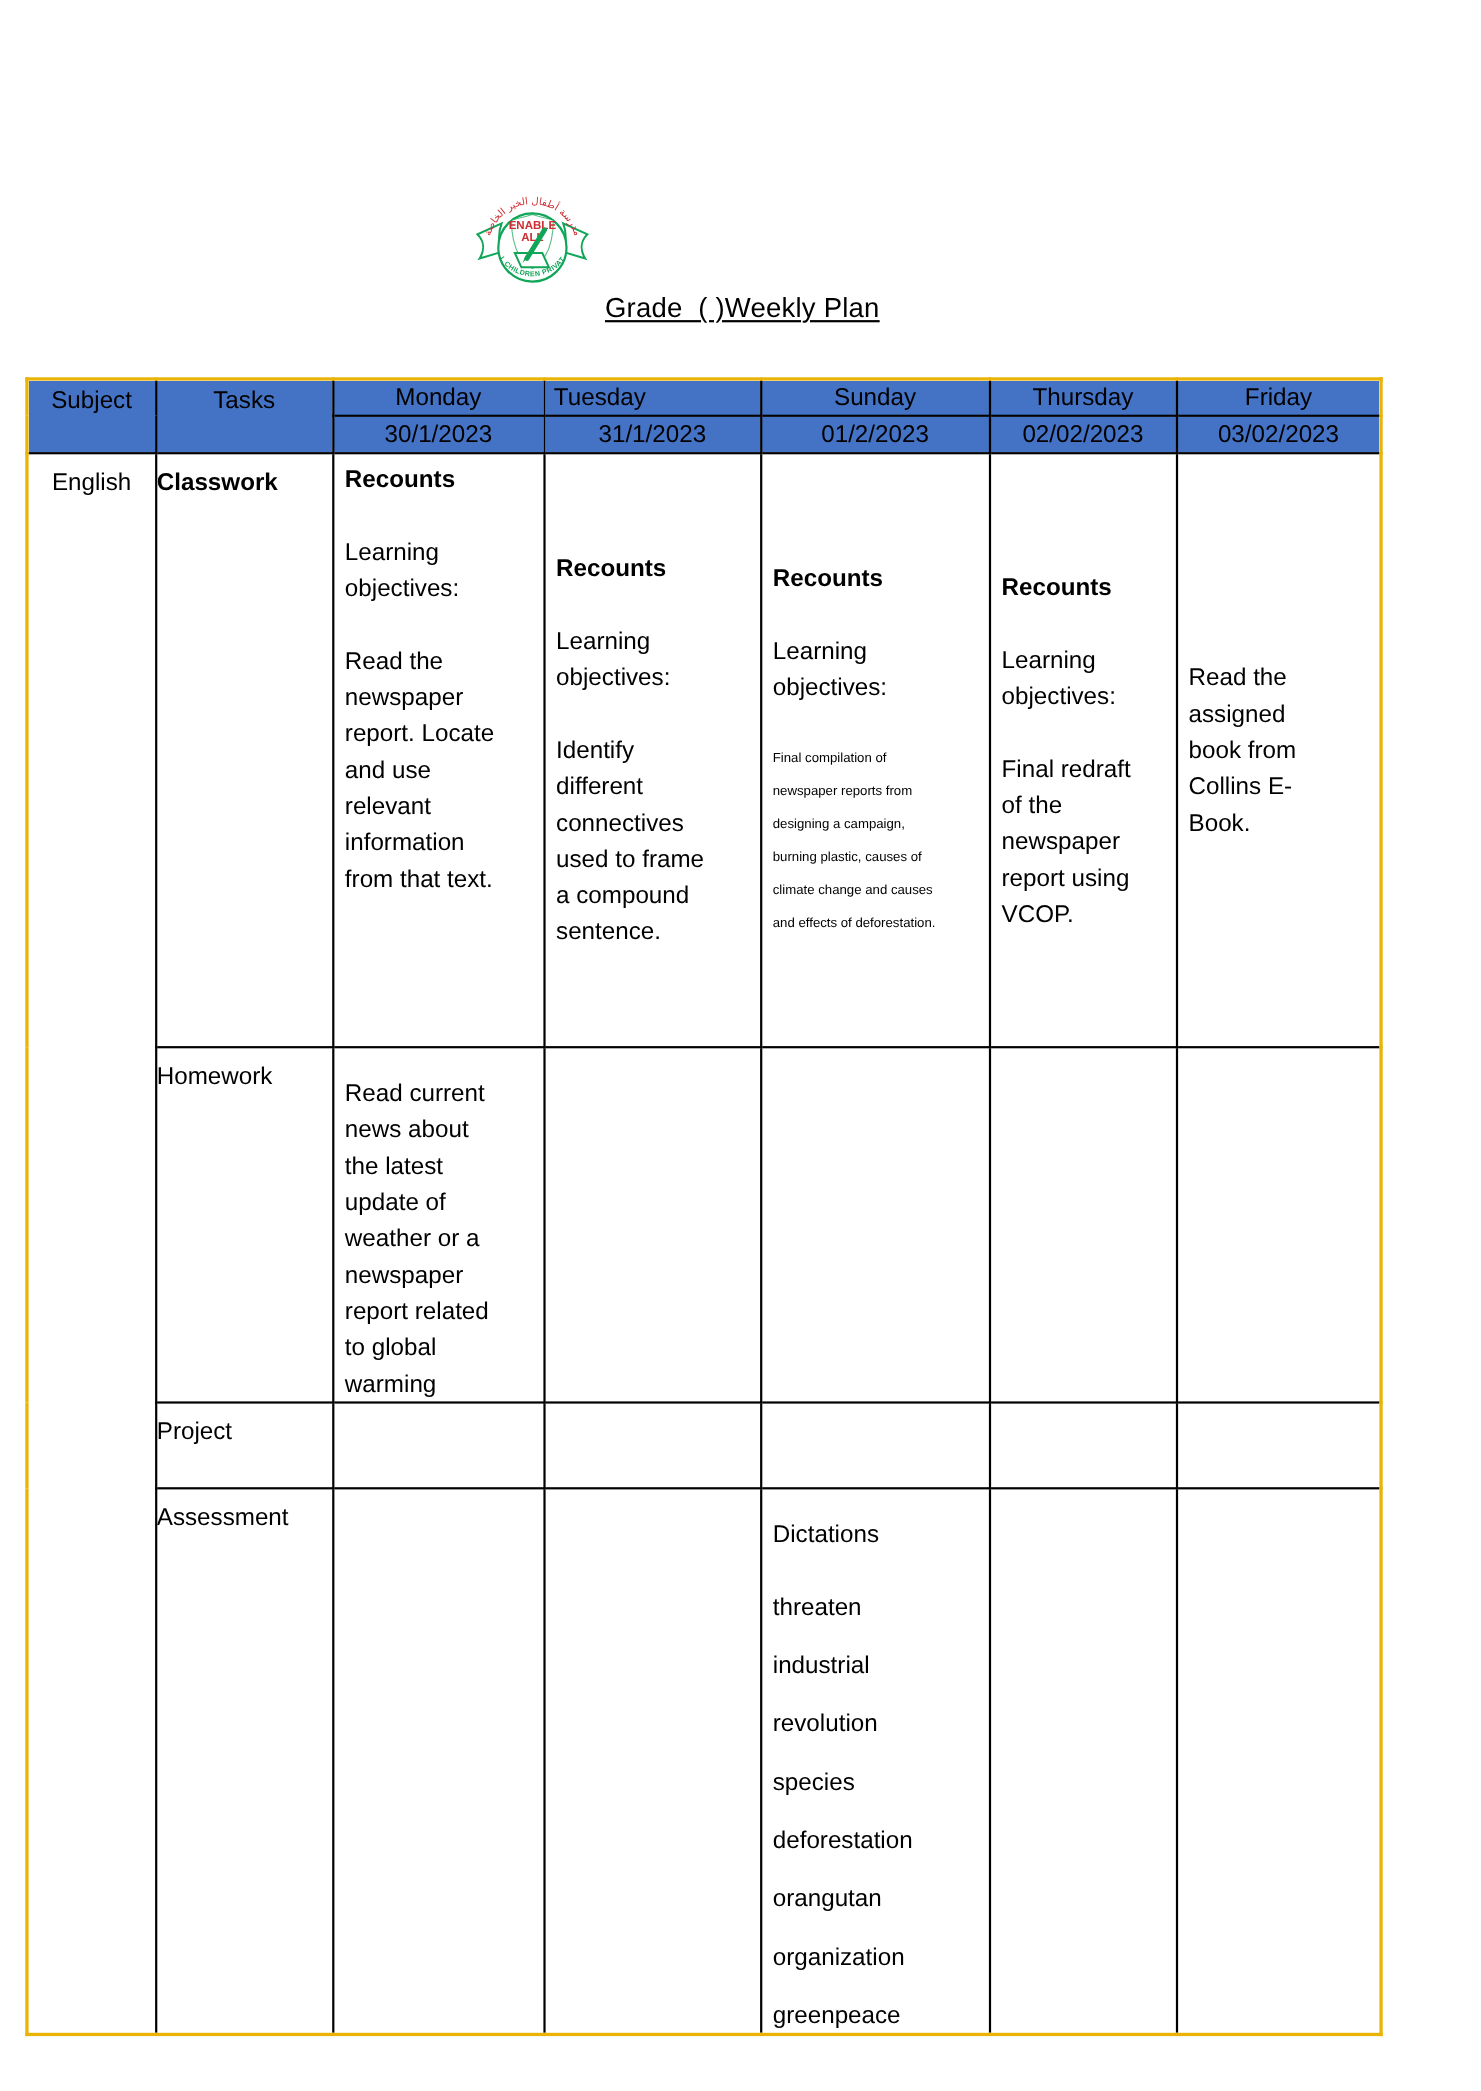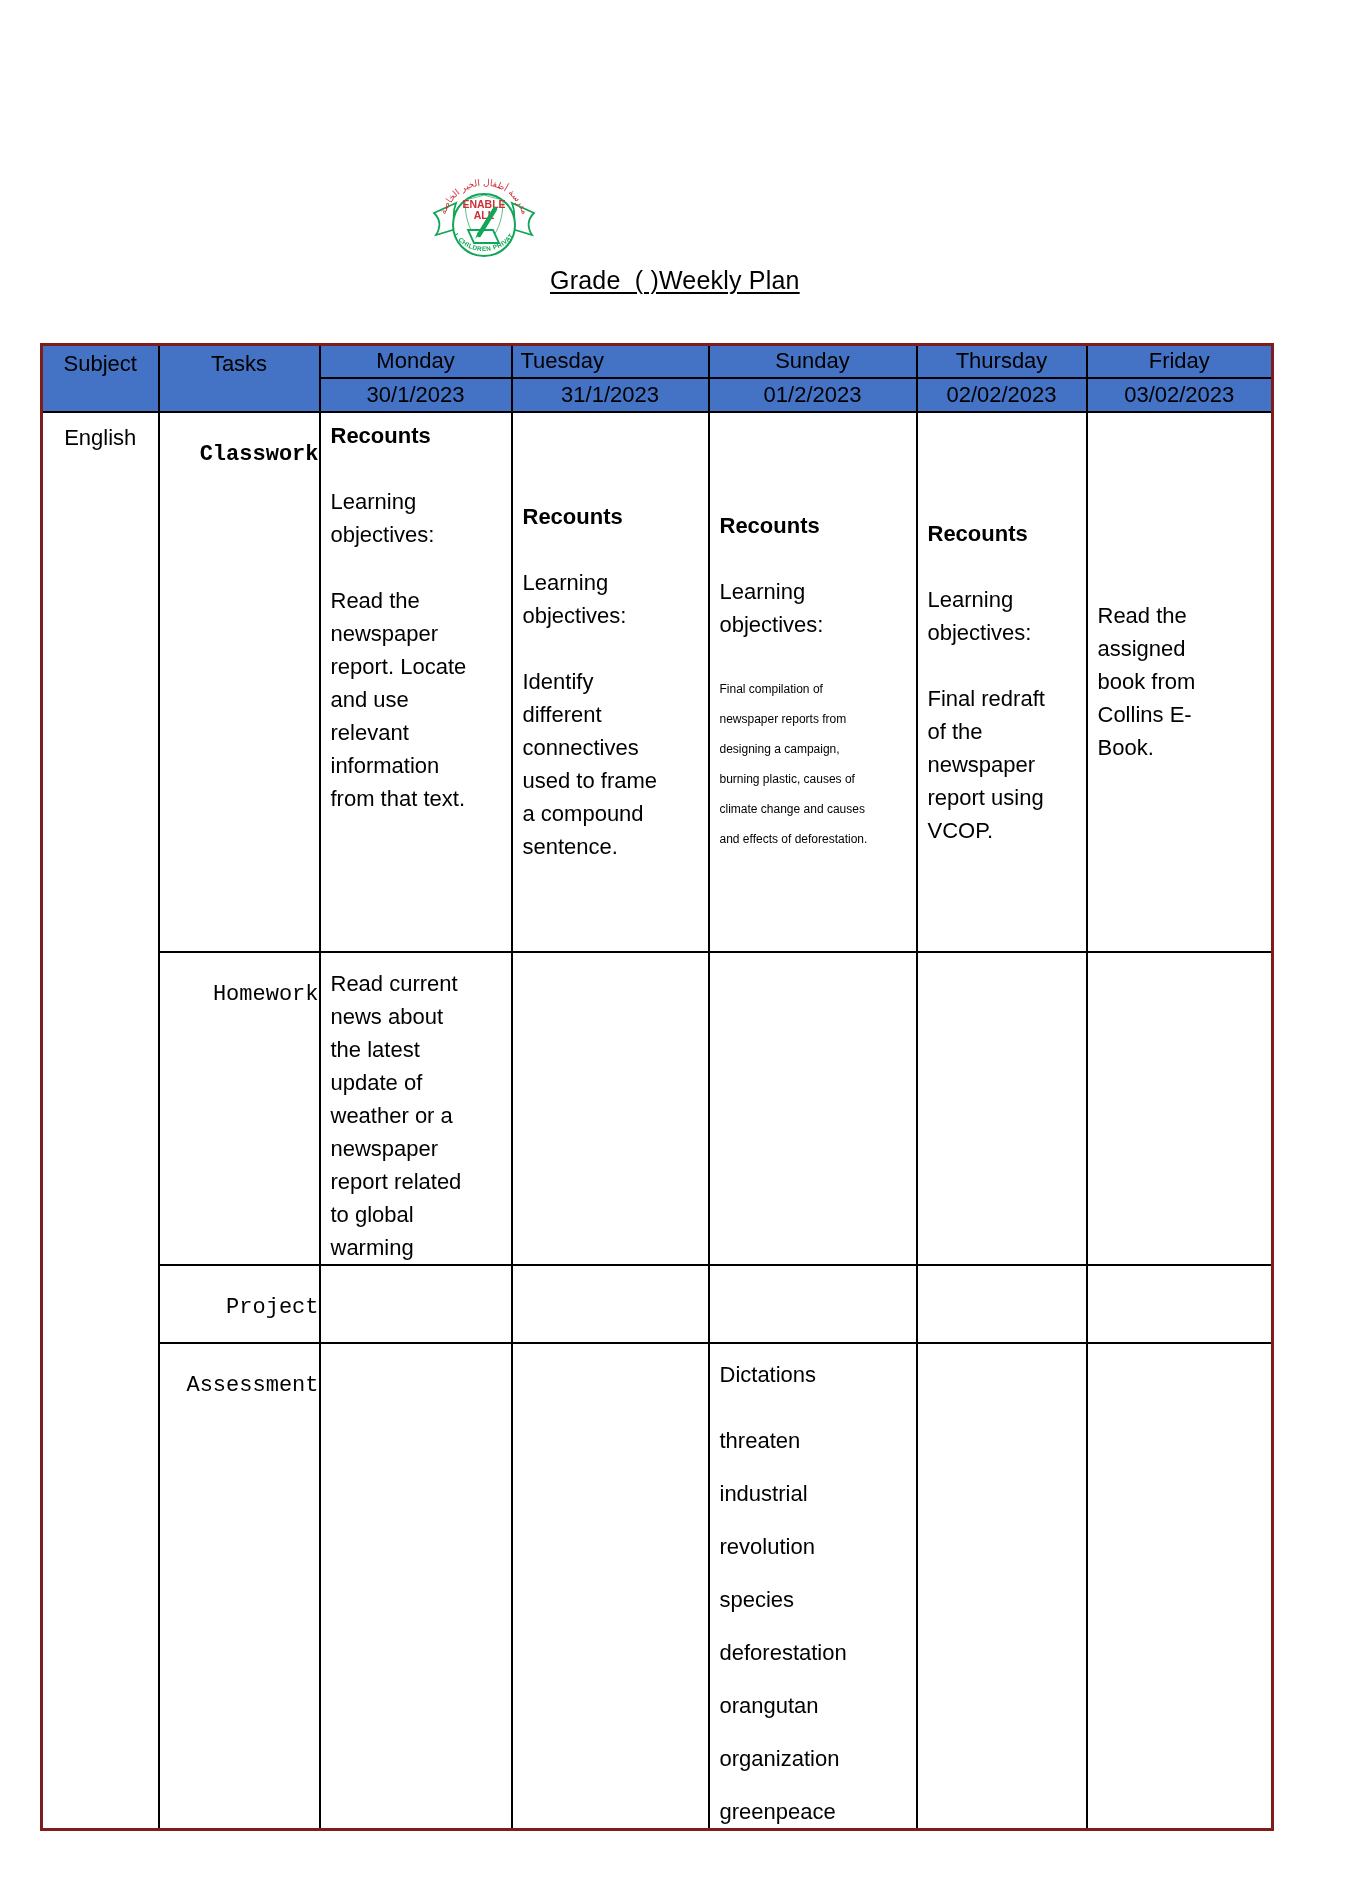--- a/index.html
+++ b/index.html
@@ -15,51 +15,51 @@
   .logo-svg { position: absolute; left: 416px; top: 162px; width: 132px; height: 106px; }
   .doc-title {
     position: absolute; left: 550px; top: 234px;
     font-size: 25px; font-weight: normal;
     text-decoration: underline; text-decoration-thickness: 2px; text-underline-offset: 3px;
     white-space: pre; letter-spacing: 0.2px; margin-top: 32px;
   }
 
   
   table.plan {
-    position: absolute; left: 40px; top: 343px;
+    position: absolute; left: 23px; top: 343px;
     width: 1231px; table-layout: fixed;
     border-collapse: collapse;
-    border: 3px solid #7f1d1d;
+    border: 3px solid #eab308;
   }
   .plan th, .plan td { border: 2px solid #000; overflow: hidden; }
 
   thead th {
     background: #4472C4;
     font-weight: normal; font-size: 22px;
     text-align: center; padding: 2px 4px;
   }
   tr.r-day th { height: 33px; }
   tr.r-date th { height: 34px; }
   th.th-merged { vertical-align: top; padding-top: 5px; }
   th.align-left { text-align: left; padding-left: 8px; }
 
   tr.r-classwork  { height: 540px; }
   tr.r-homework   { height: 300px; }
   tr.r-project    { height: 78px;  }
   tr.r-assessment { height: 402px; }
 
   td { font-size: 22px; line-height: 33px; background: #fff; }
   td.subject-cell { text-align: center; vertical-align: top; padding-top: 8px; }
-  td.task-cell    { text-align: right; vertical-align: top; padding-top: 25px; font-family: Liberation Mono, monospace; }
+  td.task-cell    { text-align: left; vertical-align: top; padding-top: 8px; }
   td.task-cell.bold { font-weight: bold; }
 
   td.day-cell { padding: 0 10px; vertical-align: top; }
   td.day-cell.mid { vertical-align: middle; }
   td.day-cell.pt6  { padding-top: 6px; }
-  td.day-cell.pt10 { padding-top: 14px; }
+  td.day-cell.pt10 { padding-top: 24px; }
   .inner p { margin: 0 0 33px 0; }
   .inner p:last-child { margin-bottom: 0; }
   .inner p.h { font-weight: bold; }
   .inner p.small { font-size: 12px; line-height: 30px; }
   .w128 { max-width: 128px; }
   .w140 { max-width: 140px; }
   .w145 { max-width: 145px; }
   .w158 { max-width: 158px; }
   .wordlist div { line-height: 33px; margin-top: 20px; }
   .arabic-text { font-family: "DejaVu Sans", sans-serif; }

